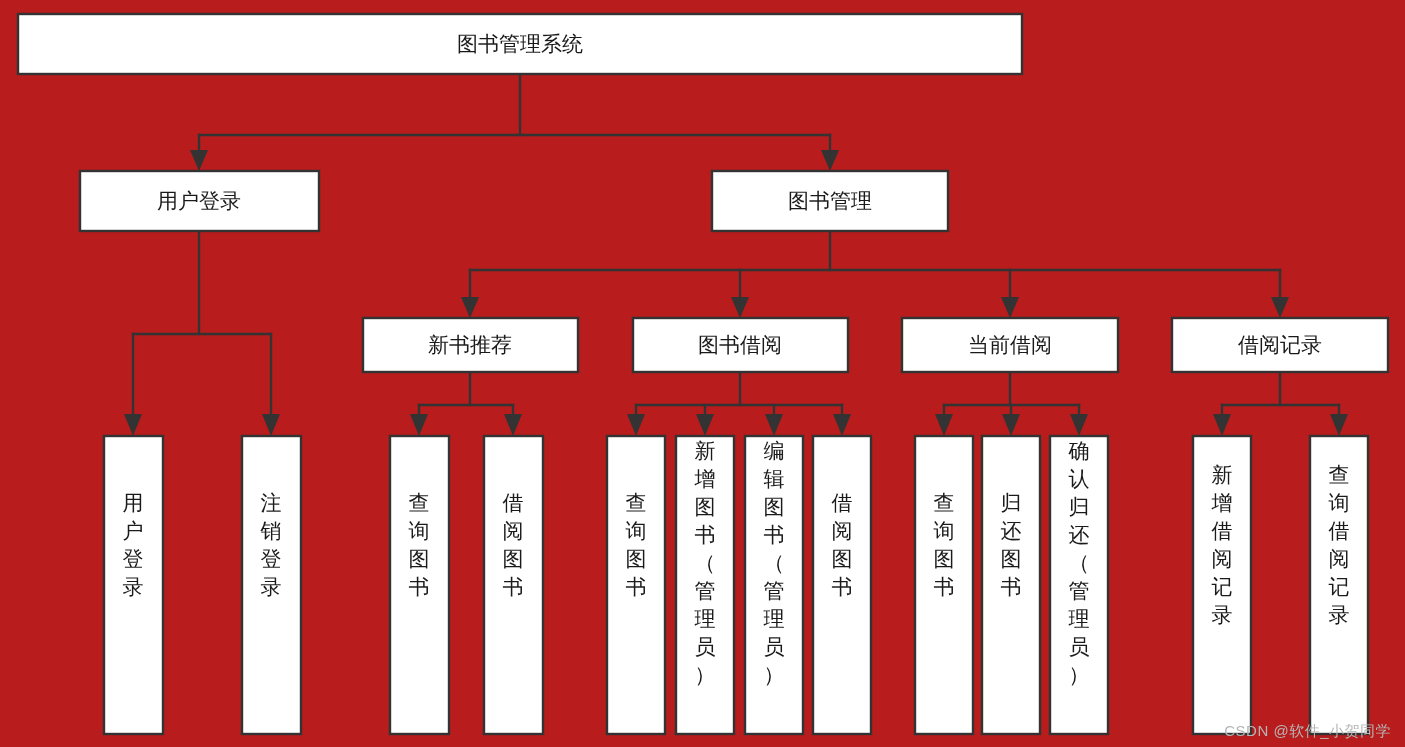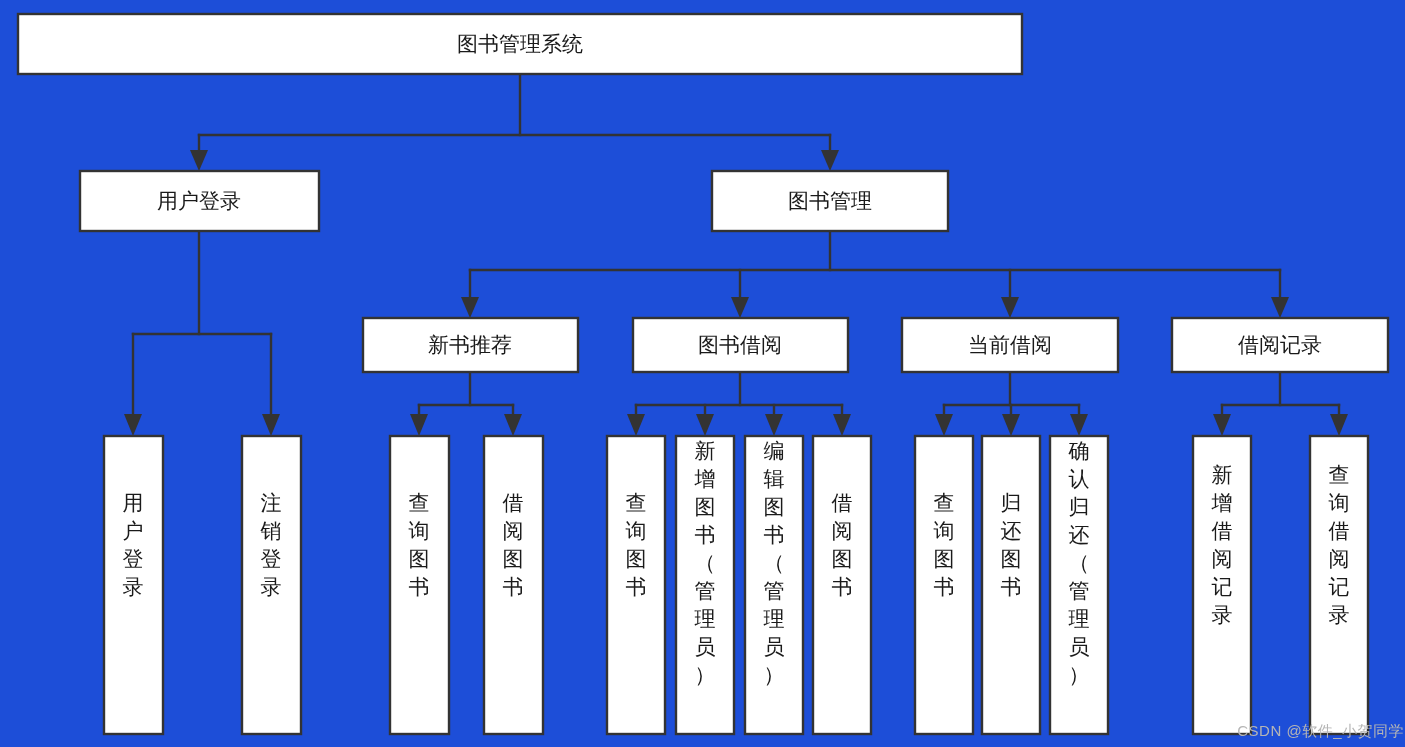--- a/index.html
+++ b/index.html
@@ -10,21 +10,21 @@
   body {
     width: 1405px;
     height: 747px;
     font-family: "Liberation Sans", "DejaVu Sans", sans-serif;
     overflow: hidden;
   }
   #diagram-root {
     position: relative;
     width: 1405px;
     height: 747px;
-    background: #1d4ed8;
+    background: #b91c1c;
   }
   svg.diagram {
     position: absolute;
     top: 0;
     left: 0;
     width: 1405px;
     height: 747px;
   }
   .node-box {
     fill: #ffffff;
@@ -49,21 +49,21 @@
     dominant-baseline: middle;
   }
   .node-label-v {
     font-family: "Liberation Sans", "DejaVu Sans", sans-serif;
     font-size: 21px;
     fill: #1a1a1a;
     text-anchor: middle;
   }
   .watermark {
     position: absolute;
-    right: 1px;
+    right: 14px;
     bottom: 6px;
     font-family: "Liberation Sans", "DejaVu Sans", sans-serif;
     font-size: 15px;
     color: #b5b5b5;
     letter-spacing: 0.5px;
     white-space: nowrap;
     user-select: none;
   }
 </style>
 </head>

